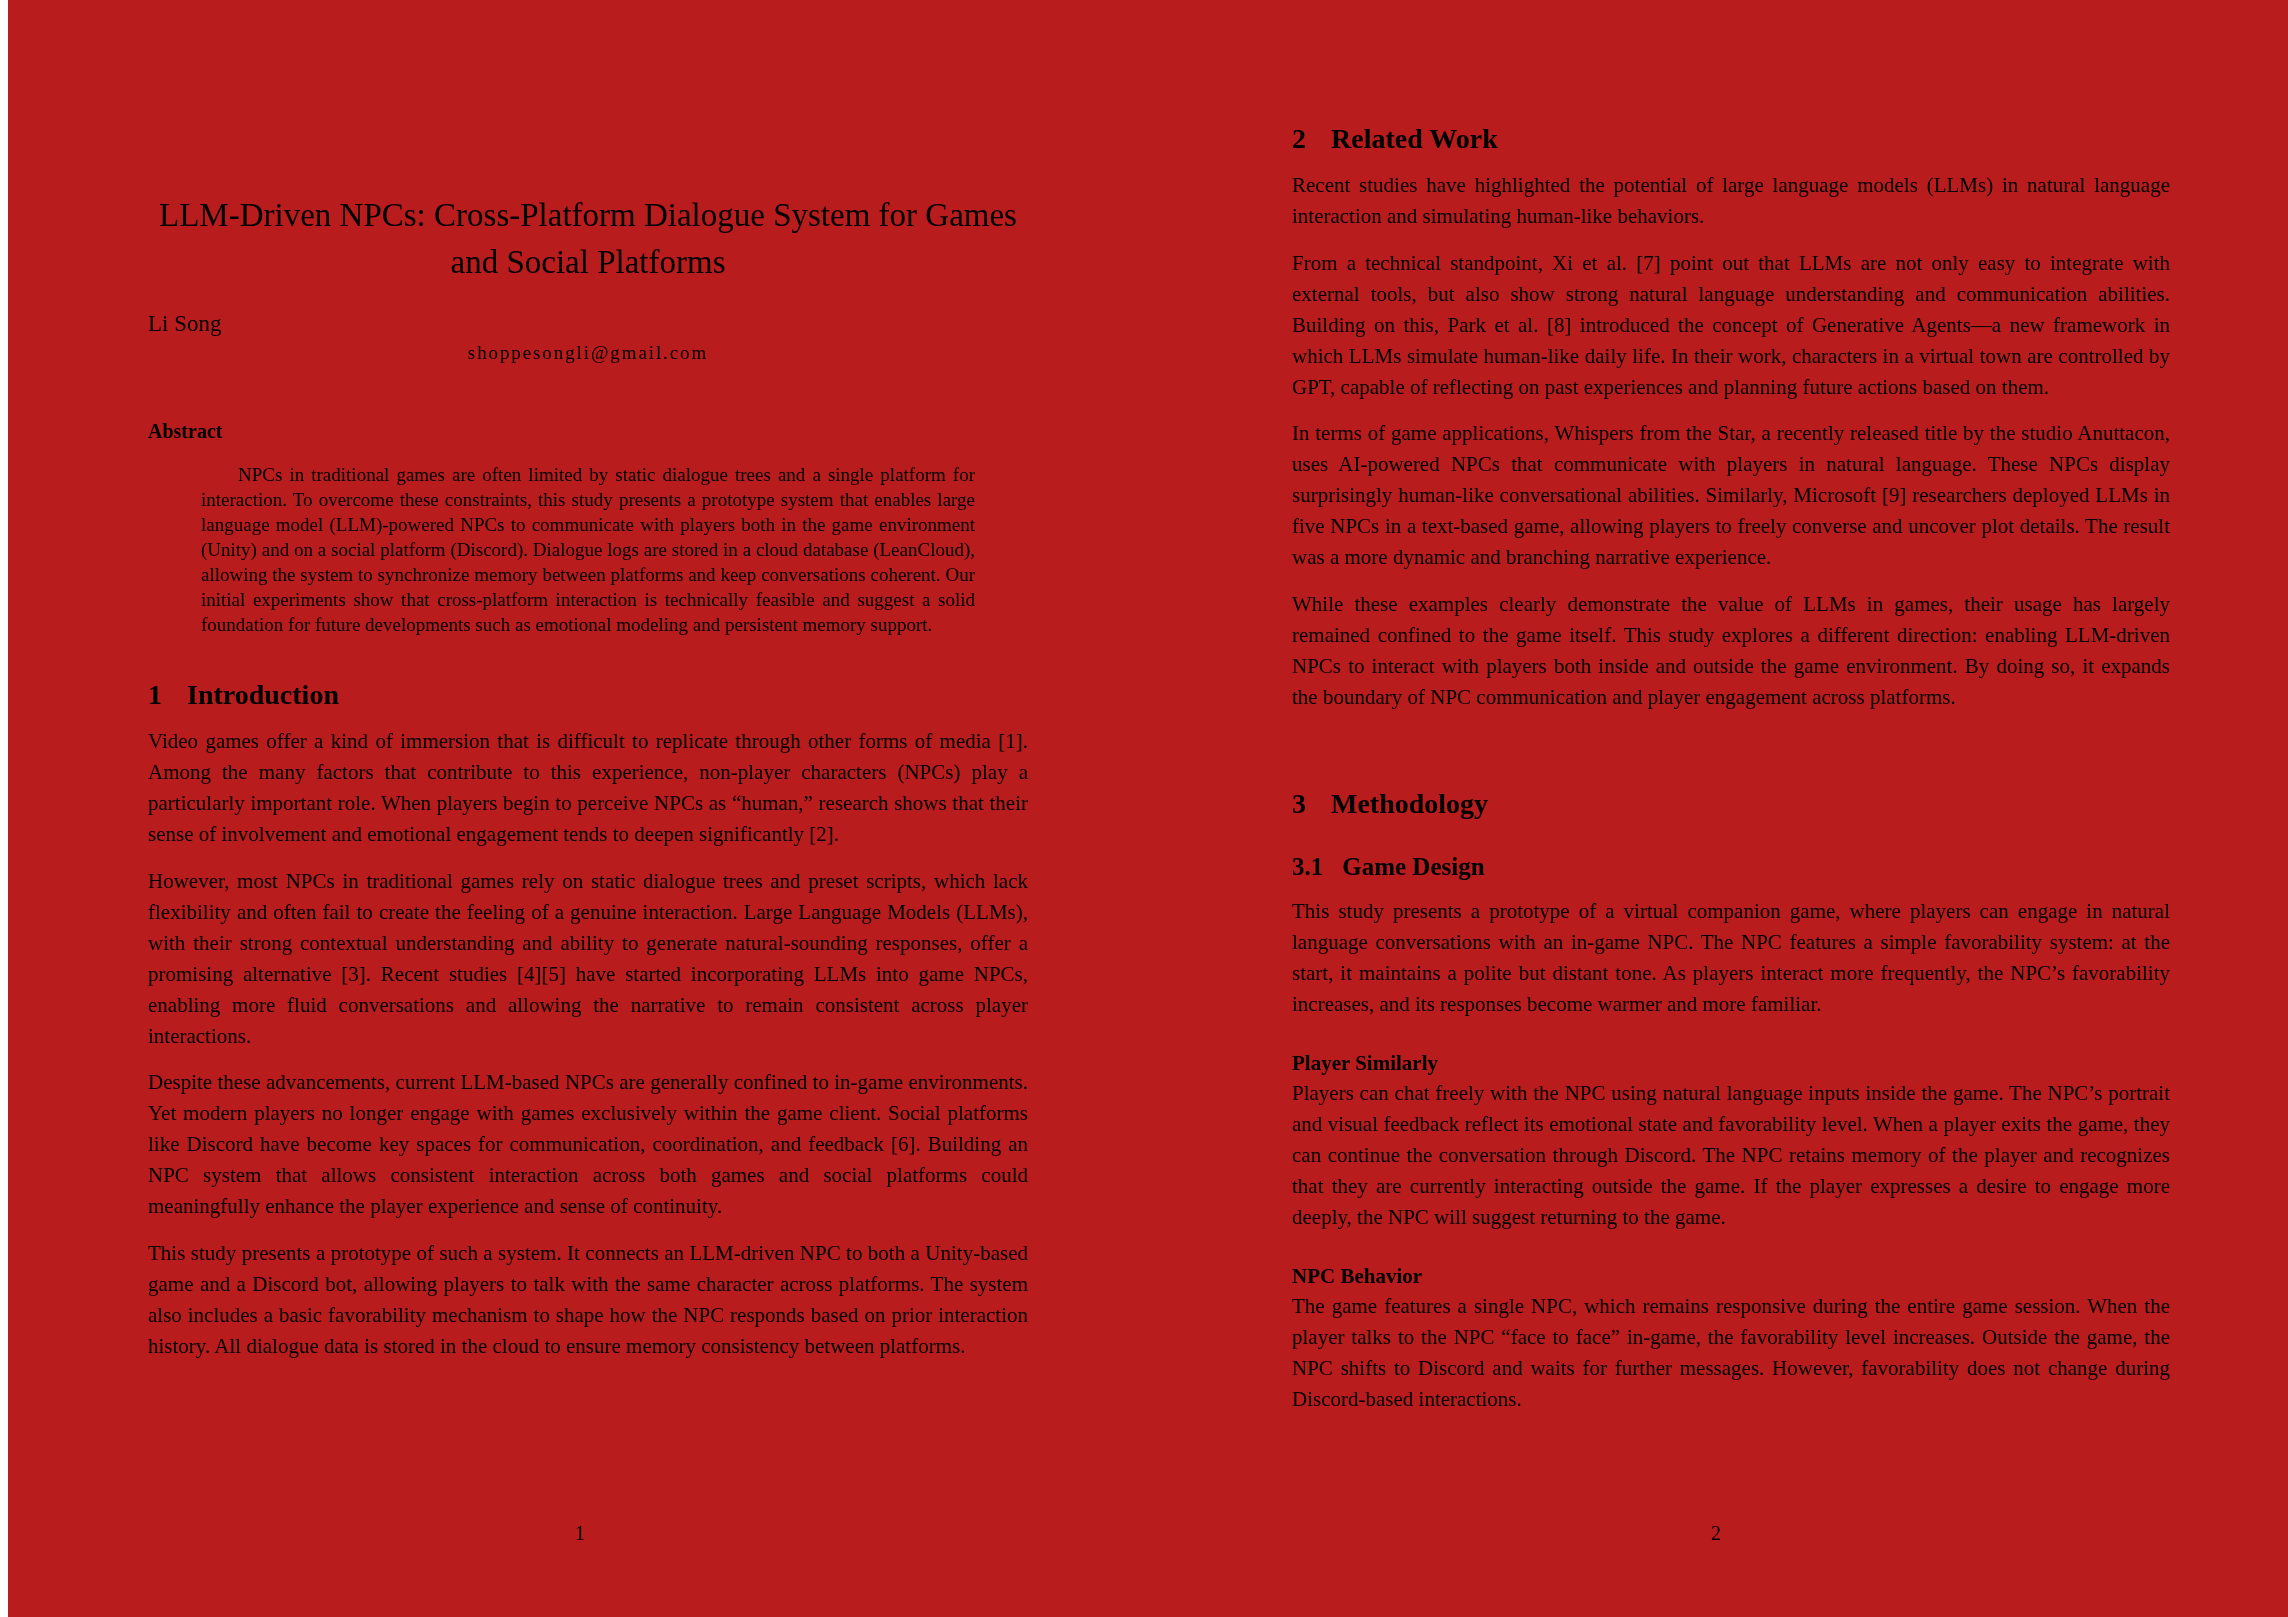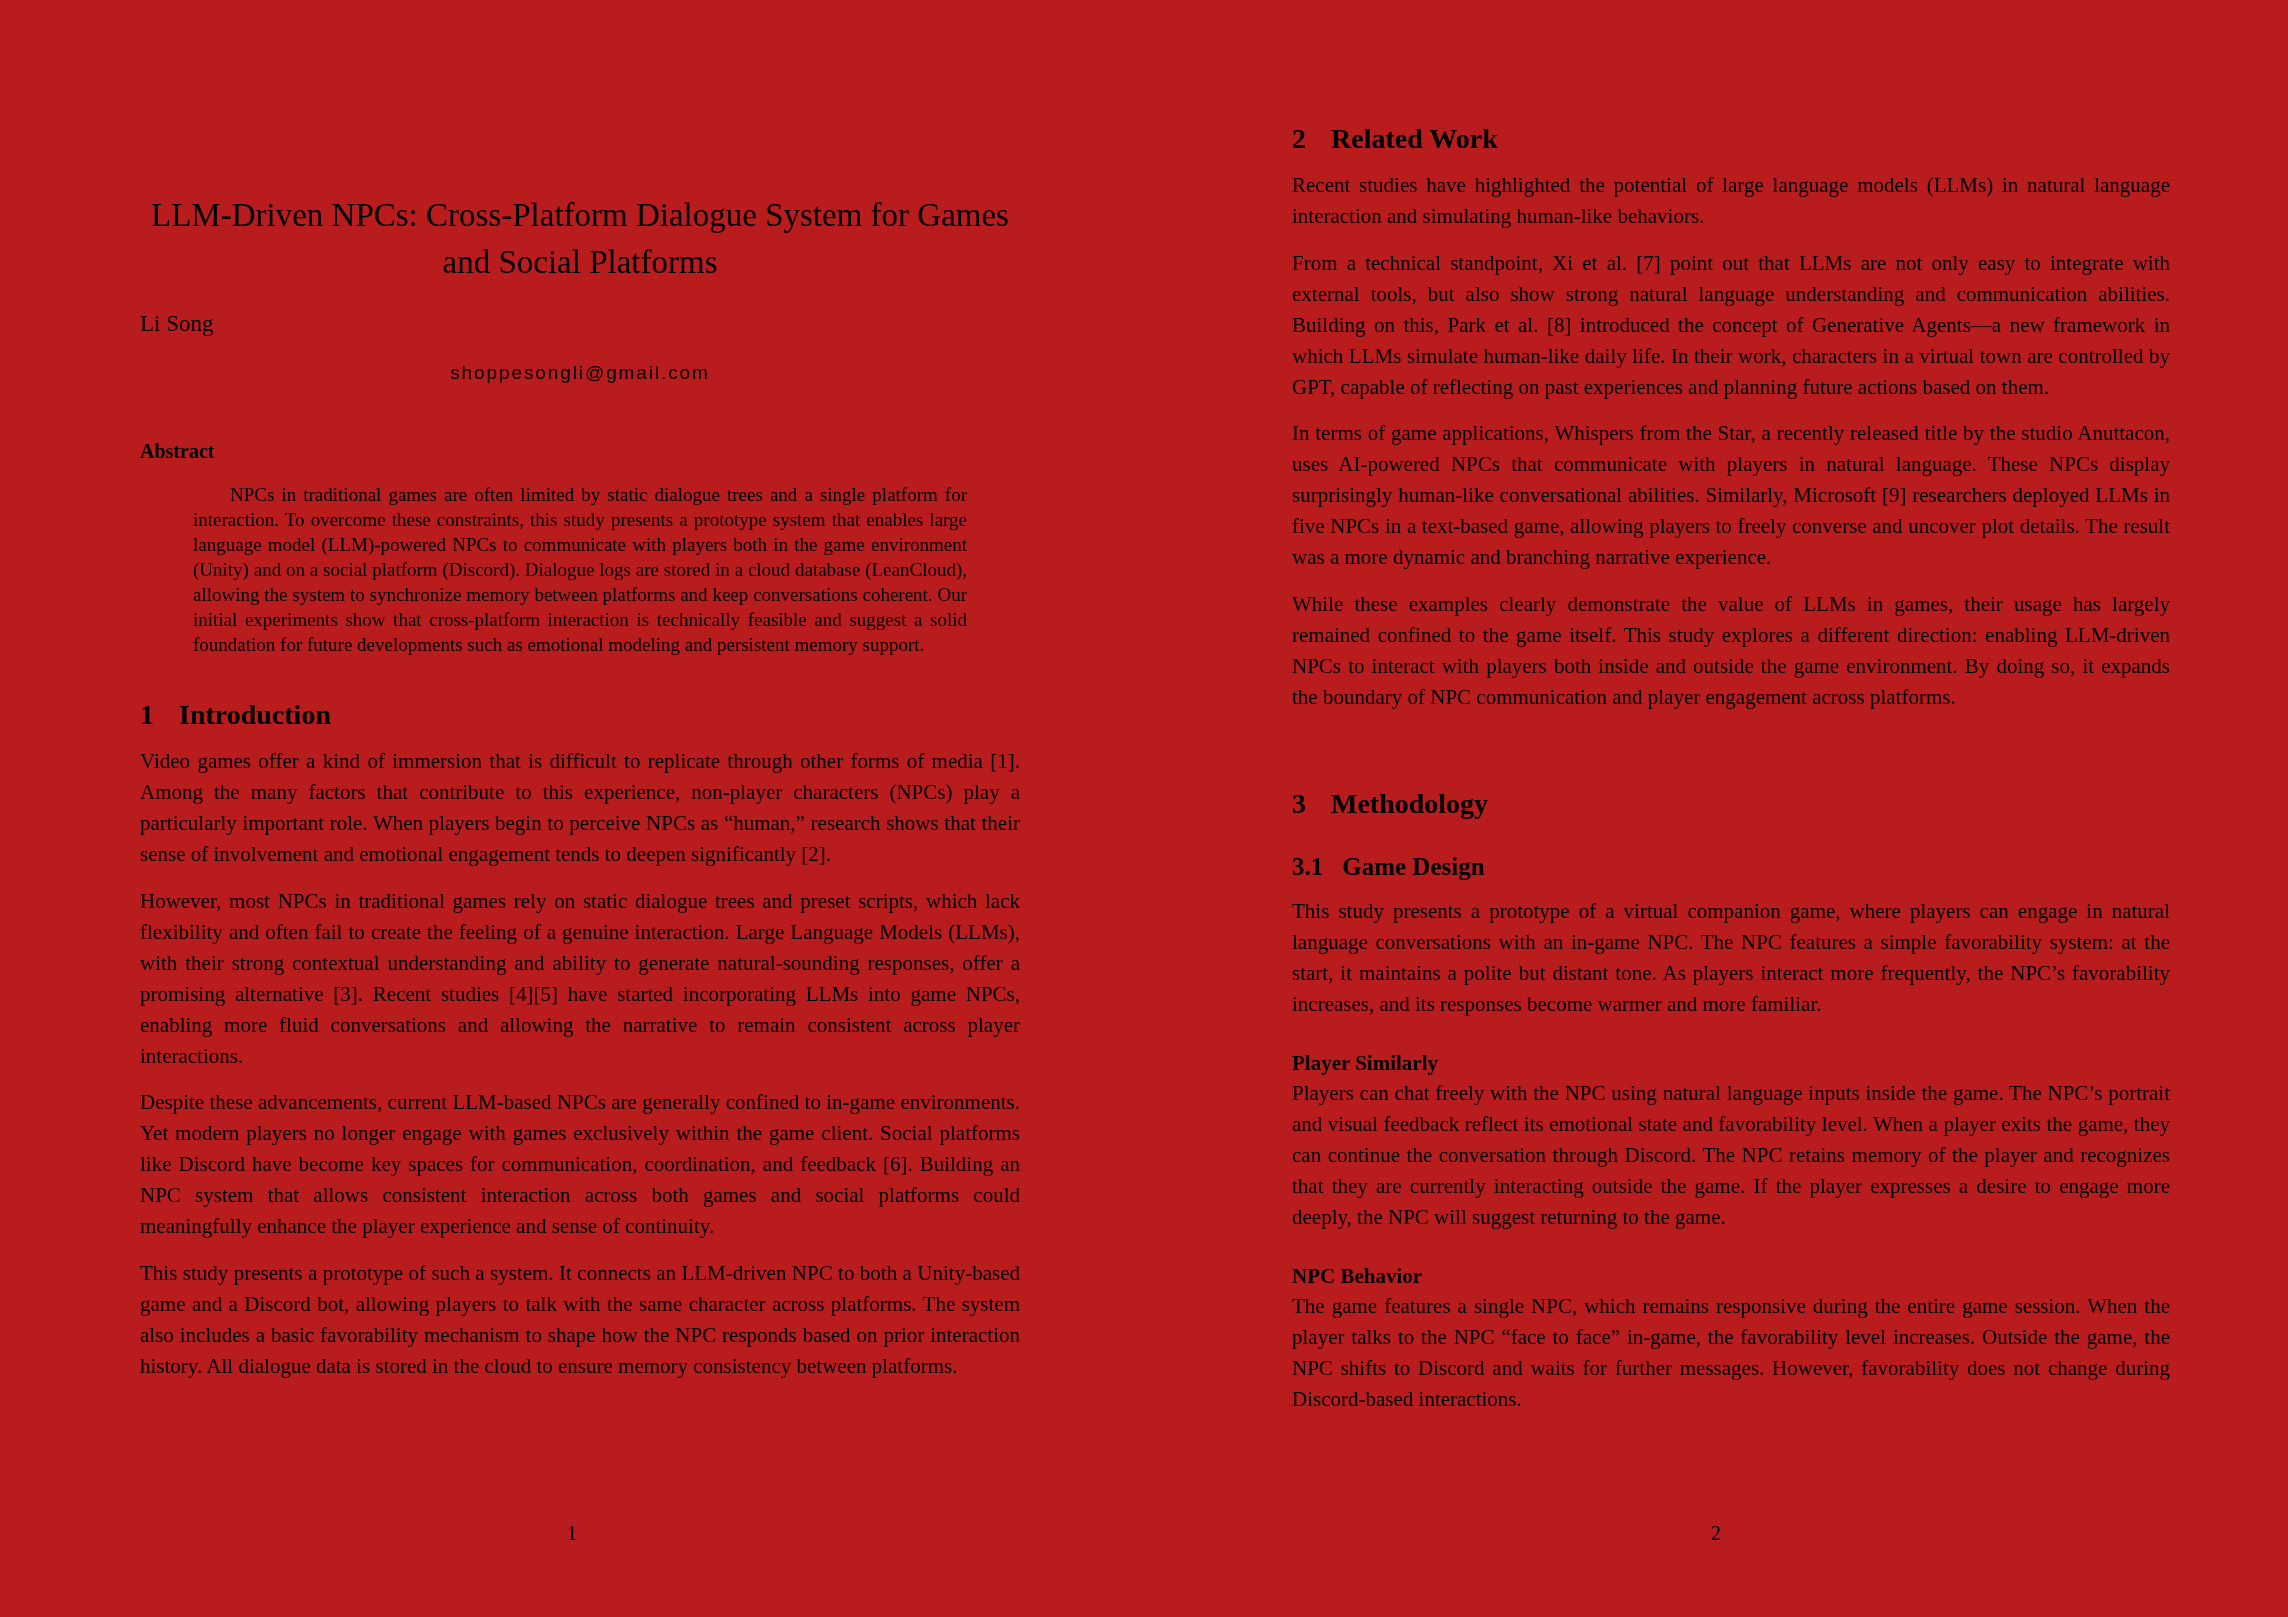--- a/index.html
+++ b/index.html
@@ -8,39 +8,39 @@
     background:#ffffff;
     font-family:"Liberation Serif", serif;
     color:#000;
   }
   body { position:relative; overflow:hidden; }
 
   .page {
     position:absolute; top:0; width:1144px; height:1618px;
     background:#b91c1c;
   }
-  .page-left  { left:0; }
+  .page-left  { left:8px; }
   .page-right { left:1144px; }
 
   .column { position:absolute; top:0; }
   .page-left  .column { left:140px; width:880px; }
   .page-right .column { left:148px; width:878px; }
 
   .doc-title {
     margin-top:192px;
     font-size:33px; line-height:47px; font-weight:400;
     text-align:center;
   }
   .author-name {
     margin-top:25px;
     font-size:23px; text-align:left;
   }
   .author-email {
-    margin-top:25px;
-    font-family:Liberation Sans, sans-serif;
+    margin-top:5px;
+    font-family:Liberation Serif, serif;
     font-size:19px; letter-spacing:1.9px;
     text-align:center;
   }
 
   .abstract-heading {
     margin-top:56px;
     font-size:20px; font-weight:700; text-align:left;
   }
   .abstract-text {
     width:774px; margin:19px auto 0 auto;

